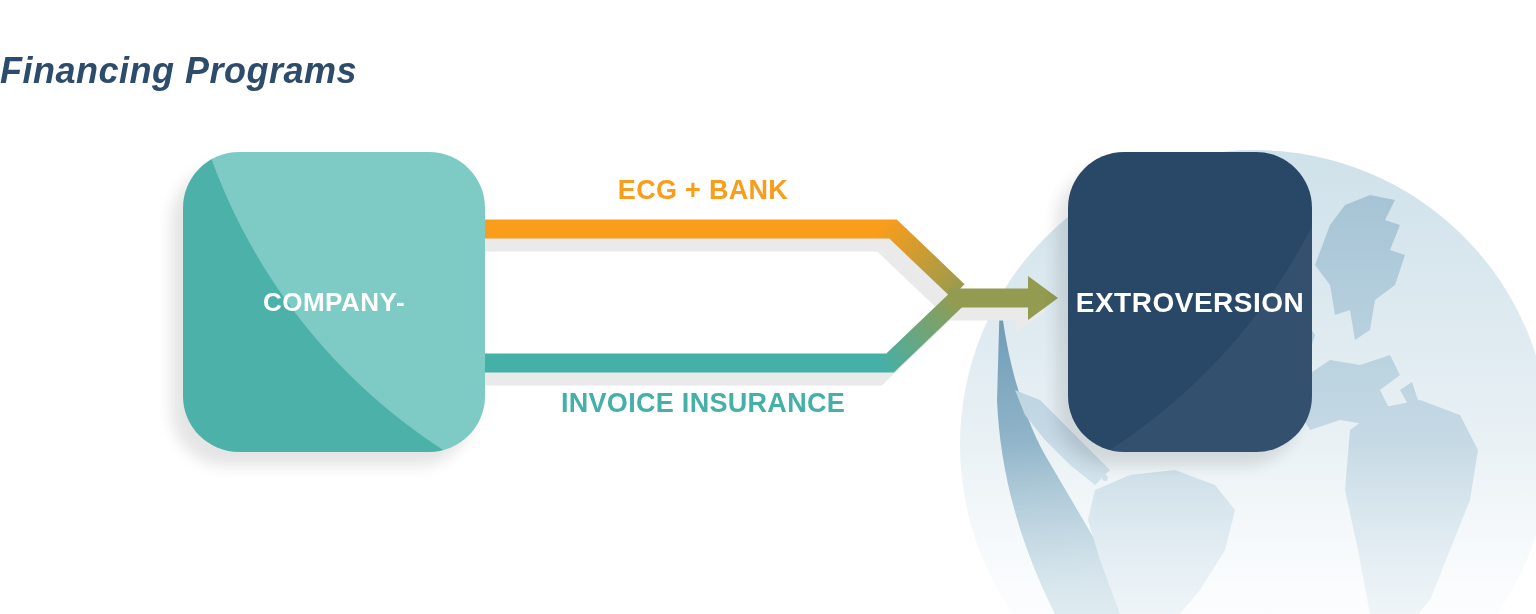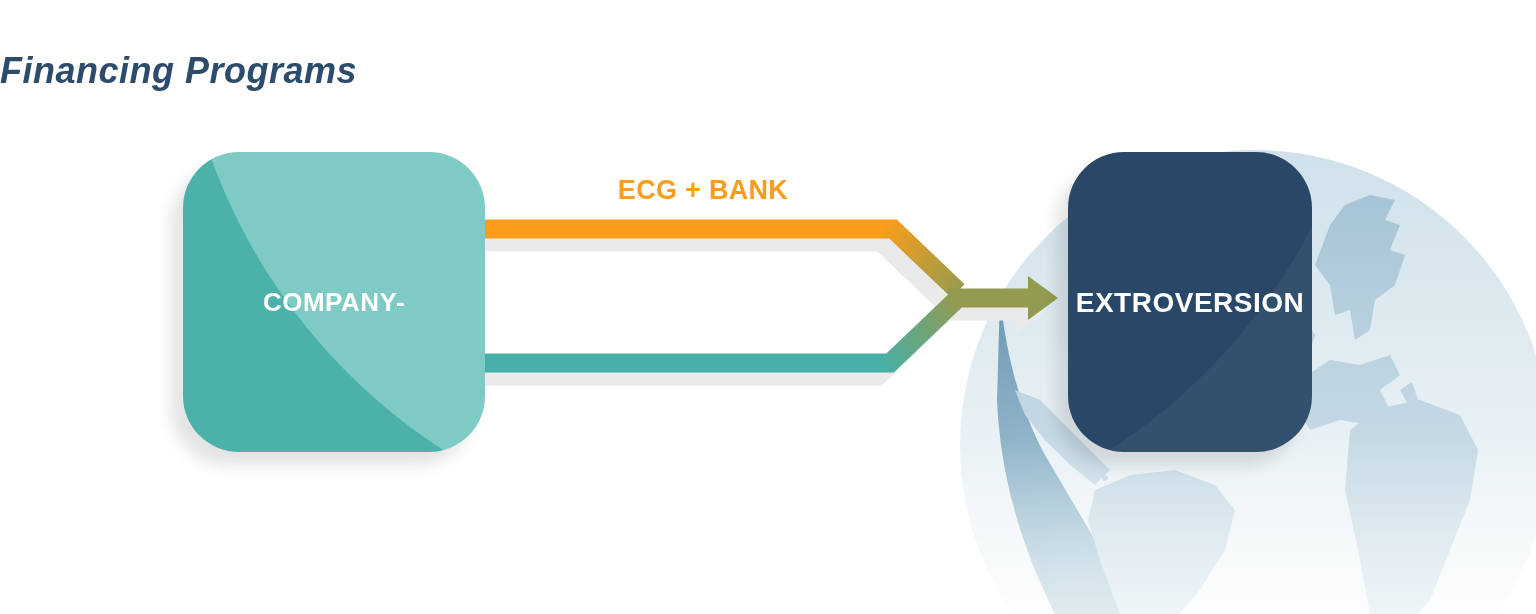--- a/index.html
+++ b/index.html
@@ -138,15 +138,16 @@
       <div>COMPANY-</div>
     </div>
   </div>
 
   <div class="node node-extroversion">
     <div class="node-label">EXTROVERSION</div>
   </div>
 
   <div class="flow-label flow-label-top">ECG + BANK</div>
   <div class="flow-label flow-label-bottom">
+    <div>INVOICE INSURANCE</div>
   </div>
 
 </div>
 
 </body></html>

